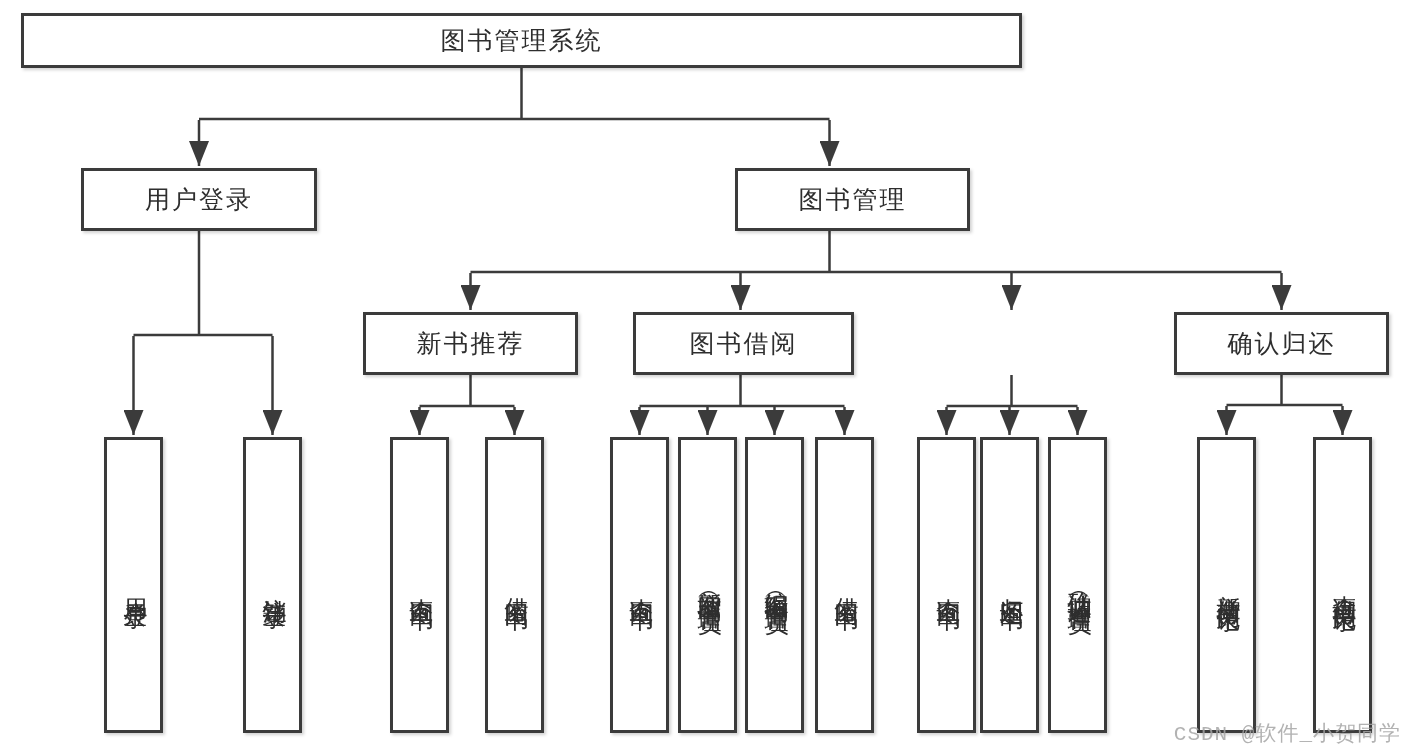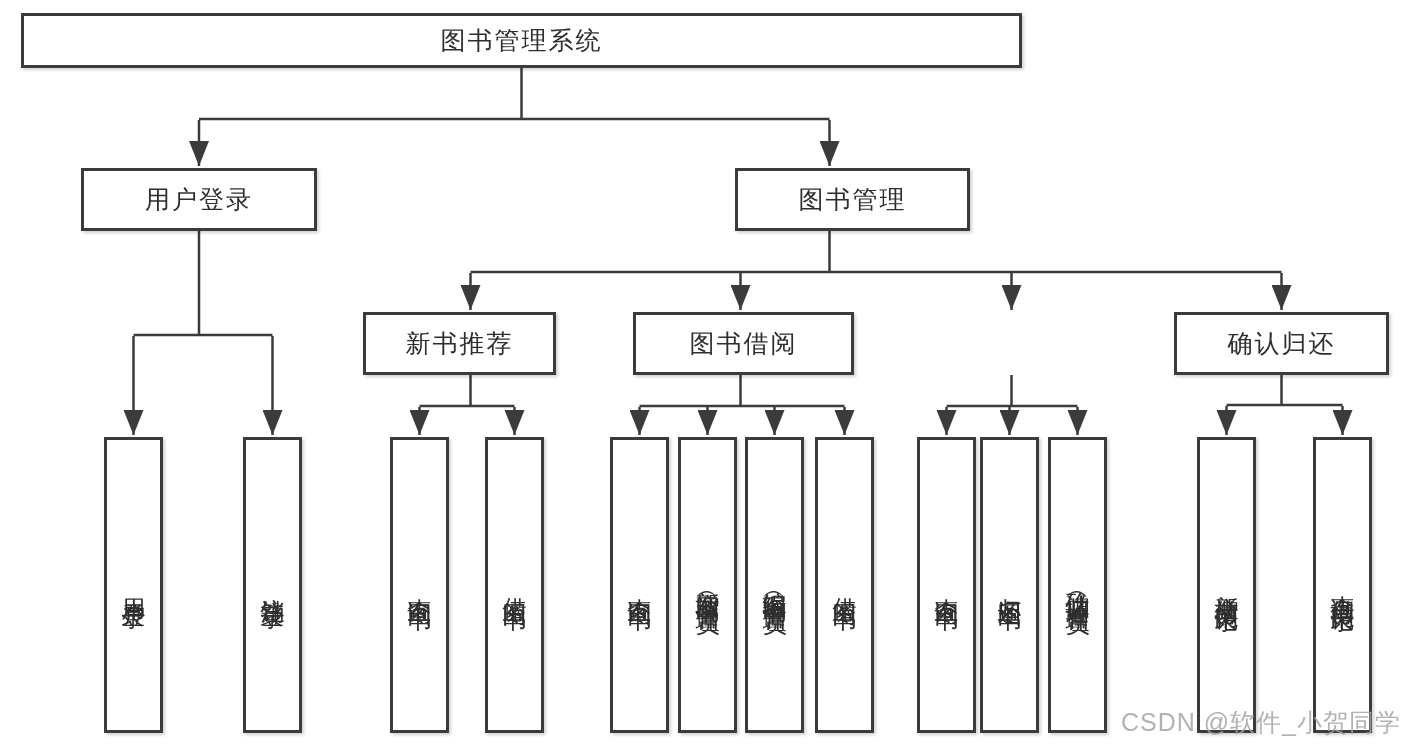--- a/index.html
+++ b/index.html
@@ -1,21 +1,21 @@
 <!DOCTYPE html>
 <html><head>
 <meta charset="utf-8">
 <style>
   html, body { margin: 0; padding: 0; background: #ffffff; }
   #canvas {
     position: relative;
     width: 1405px;
     height: 747px;
     background: #ffffff;
-    font-family: Liberation Sans, sans-serif;
+    font-family: Liberation Mono, monospace;
     overflow: hidden;
   }
   #connectors {
     position: absolute;
     left: 0; top: 0;
     width: 1405px; height: 747px;
   }
   .hbox {
     position: absolute;
     box-sizing: border-box;
@@ -46,22 +46,22 @@
     text-orientation: mixed;
     font-size: 24px;
     letter-spacing: 3px;
     color: #2e2e2e;
     line-height: 1;
     white-space: nowrap;
   }
   #watermark {
     position: absolute;
     right: 4px;
-    bottom: 8px;
-    font-size: 25px;
+    bottom: 0;
+    font-size: 21px;
     letter-spacing: 1px;
     color: rgba(165,165,165,0.85);
     z-index: 5;
   }
 </style>
 </head>
 <body>
 
 <div id="canvas">
 
@@ -112,21 +112,21 @@
     <span>图书管理系统</span>
   </div>
 
   <div class="hbox" style="left:81px;top:168px;width:236px;height:63px">
     <span>用户登录</span>
   </div>
   <div class="hbox" style="left:735px;top:168px;width:235px;height:63px">
     <span>图书管理</span>
   </div>
 
-  <div class="hbox" style="left:363px;top:312px;width:193px;height:63px">
+  <div class="hbox" style="left:363px;top:312px;width:215px;height:63px">
     <span>新书推荐</span>
   </div>
   <div class="hbox" style="left:633px;top:312px;width:221px;height:63px">
     <span>图书借阅</span>
   </div>
   <div class="hbox" style="left:1174px;top:312px;width:215px;height:63px">
     <span>确认归还</span>
   </div>
 
   <div class="vbox" style="left:104px;top:437px;width:59px;height:296px">

